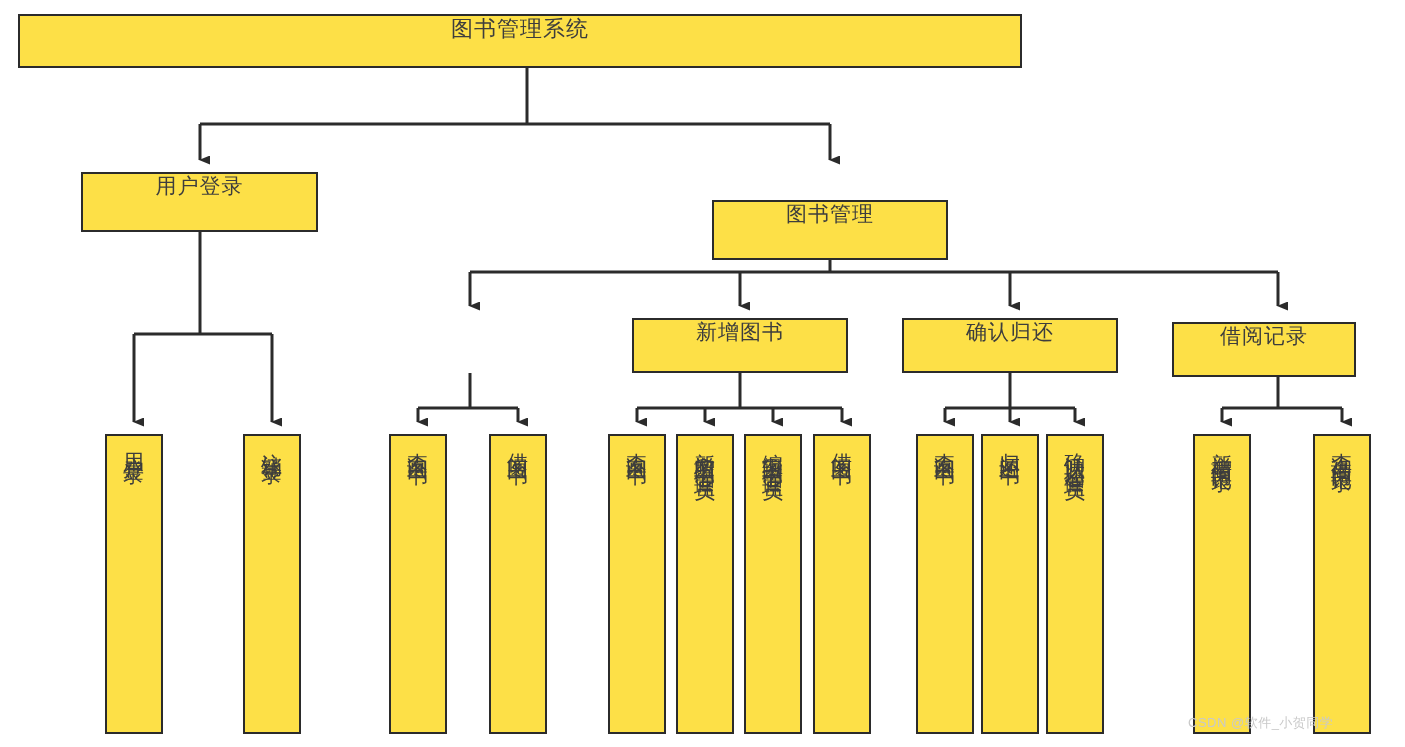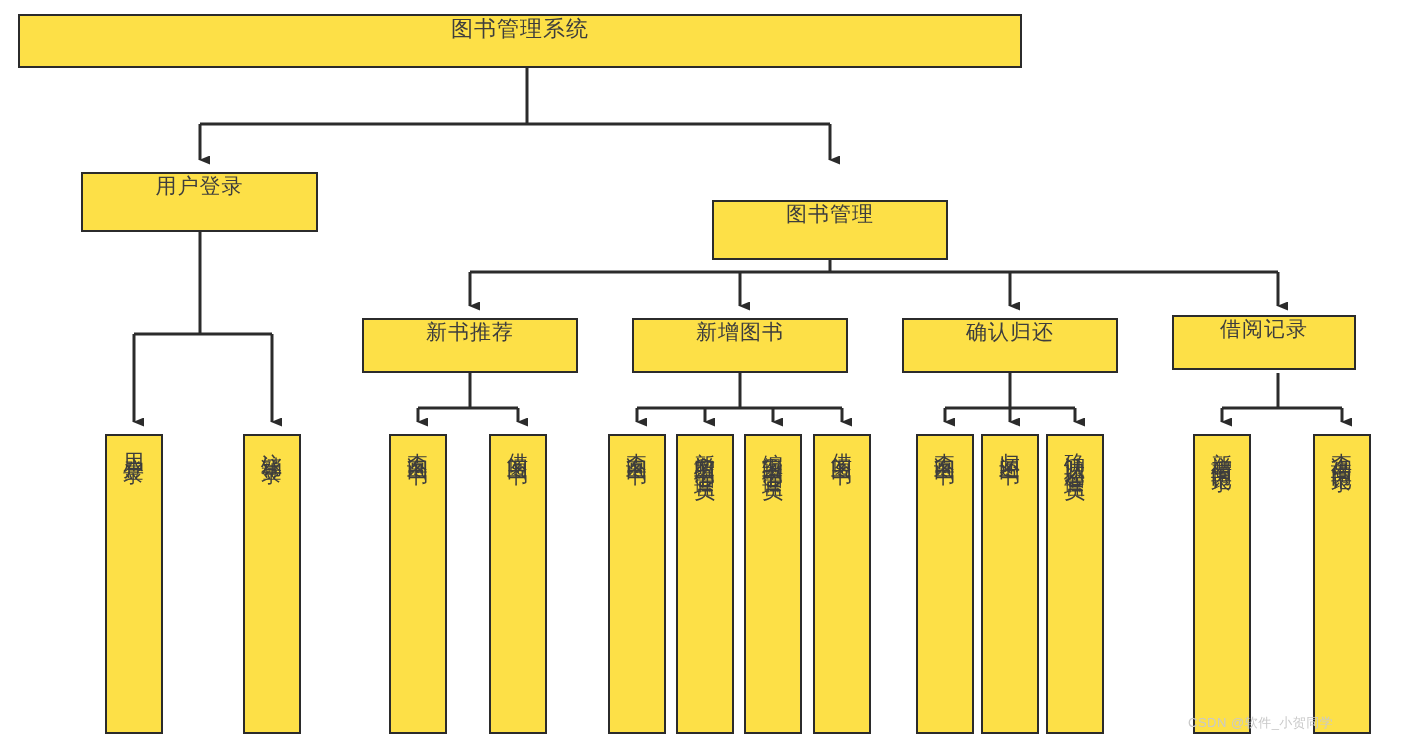--- a/index.html
+++ b/index.html
@@ -104,30 +104,27 @@
     <span class="label">图书管理系统</span>
   </div>
 
   <div class="node" style="left:81px;top:172px;width:237px;height:60px;">
     <span class="label">用户登录</span>
   </div>
   <div class="node" style="left:712px;top:172px;width:236px;height:60px;margin-top:28px;">
     <span class="label">图书管理</span>
   </div>
 
-  <div class="node" style="left:362px;top:318px;width:216px;height:55px;">
-    <span class="label">新书推荐</span>
-  </div>
   <div class="node" style="left:632px;top:318px;width:216px;height:55px;">
     <span class="label">新增图书</span>
   </div>
   <div class="node" style="left:902px;top:318px;width:216px;height:55px;">
     <span class="label">确认归还</span>
   </div>
-  <div class="node" style="left:1172px;top:315px;width:184px;height:55px;">
+  <div class="node" style="left:1172px;top:322px;width:184px;height:55px;">
     <span class="label">借阅记录</span>
   </div>
 
   <div class="node leaf" style="left:105px;top:434px;width:58px;height:300px;">
     <span class="label">用户登录</span>
   </div>
   <div class="node leaf" style="left:243px;top:434px;width:58px;height:300px;">
     <span class="label">注销登录</span>
   </div>
 

